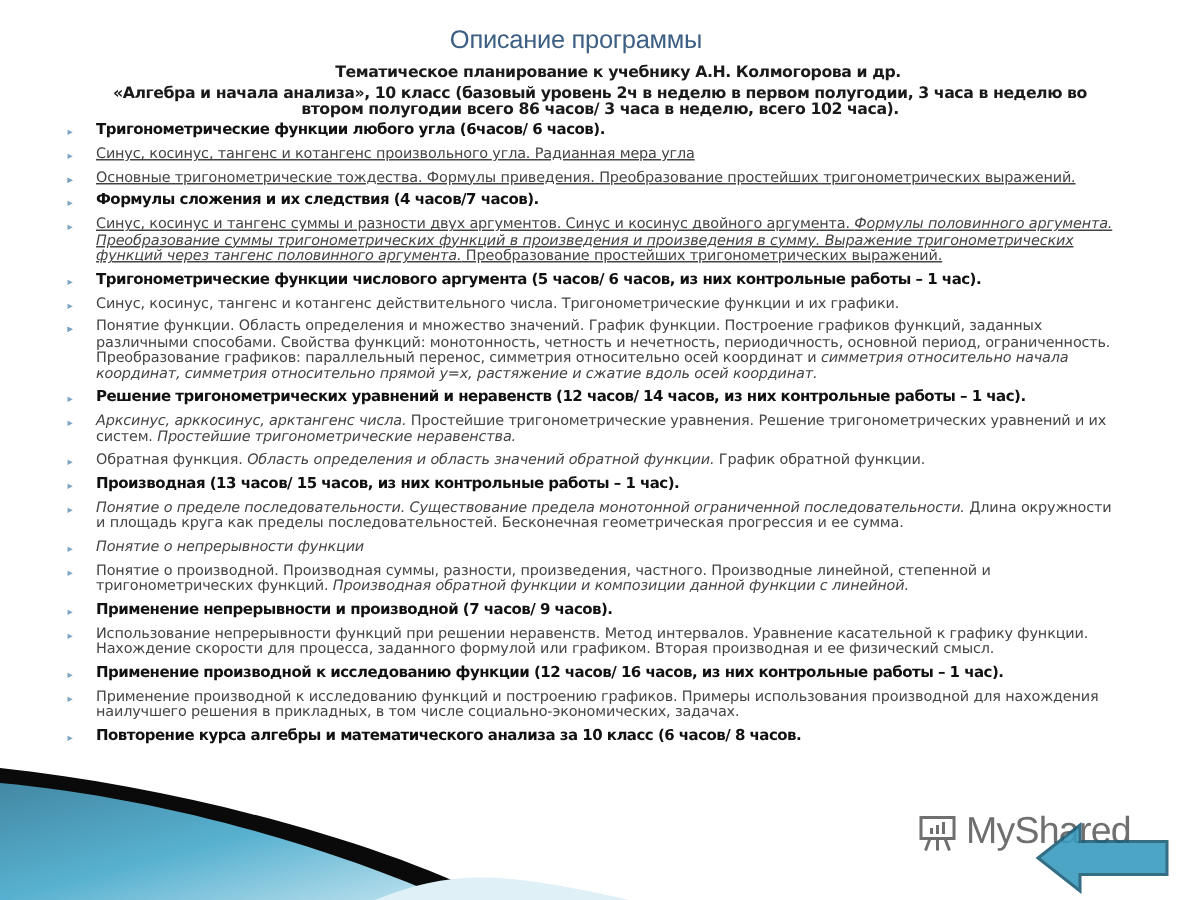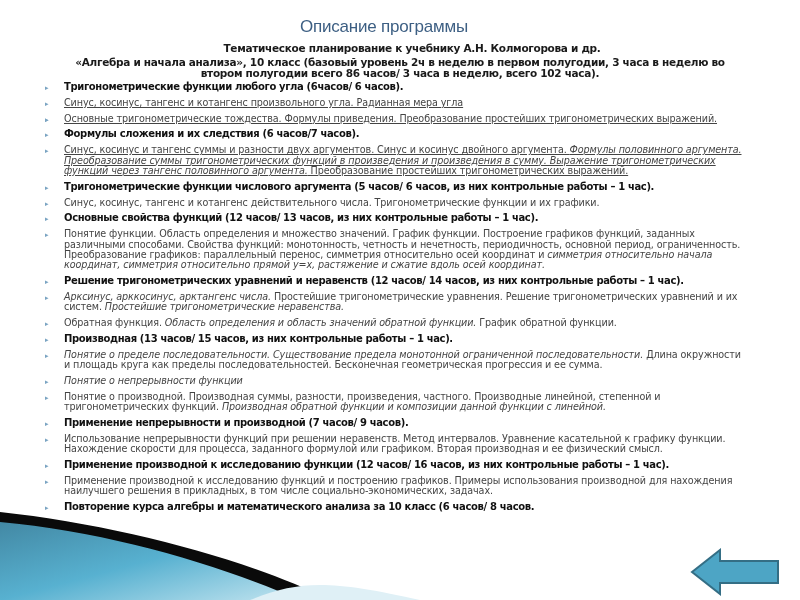--- a/index.html
+++ b/index.html
@@ -50,25 +50,25 @@
 <div class="slide">
   <div class="title">Описание программы</div>
   <div class="sub1">Тематическое планирование к учебнику А.Н. Колмогорова и др.</div>
   <div class="sub2">«Алгебра и начала анализа», 10 класс (базовый уровень 2ч в неделю в первом полугодии, 3 часа в неделю во втором полугодии всего 86 часов/ 3 часа в неделю, всего 102 часа).</div>
 
   <div class="list" id="list">
       <div class="item head"><span class="bullet">▸</span><span class="">Тригонометрические функции любого угла (6часов/ 6 часов).</span></div>
       <div class="item body"><span class="bullet">▸</span><span class="u">Синус, косинус, тангенс и котангенс произвольного угла. Радианная мера угла</span></div>
       <div class="item head"><span class="bullet">▸</span></div>
       <div class="item body"><span class="bullet">▸</span><span class="u">Основные тригонометрические тождества. Формулы приведения. Преобразование простейших тригонометрических выражений.</span></div>
-      <div class="item head"><span class="bullet">▸</span><span class="">Формулы сложения и их следствия (6 часов/7 часов).</span></div>
+      <div class="item head"><span class="bullet">▸</span><span class="">Формулы сложения и их следствия (4 часов/7 часов).</span></div>
       <div class="item body"><span class="bullet">▸</span><span class="u">Синус, косинус и тангенс суммы и разности двух аргументов. Синус и косинус двойного аргумента. </span><span class="u i">Формулы половинного аргумента. Преобразование суммы тригонометрических функций в произведения и произведения в сумму. Выражение тригонометрических функций через тангенс половинного аргумента.</span><span class="u"> Преобразование простейших тригонометрических выражений.</span></div>
       <div class="item head"><span class="bullet">▸</span><span class="">Тригонометрические функции числового аргумента (5 часов/ 6 часов, из них контрольные работы – 1 час).</span></div>
       <div class="item body"><span class="bullet">▸</span><span class="">Синус, косинус, тангенс и котангенс действительного числа. Тригонометрические функции и их графики.</span></div>
-      <div class="item head"><span class="bullet">▸</span><span class="">Основные свойства функций (12 часов/ 13 часов, из них контрольные работы – 1 час).</span></div>
+      <div class="item head"><span class="bullet">▸</span></div>
       <div class="item body"><span class="bullet">▸</span><span class="">Понятие функции. Область определения и множество значений. График функции. Построение графиков функций, заданных различными способами. Свойства функций: монотонность, четность и нечетность, периодичность, основной период, ограниченность. Преобразование графиков: параллельный перенос, симметрия относительно осей координат и </span><span class="i">симметрия относительно начала координат, симметрия относительно прямой у=х, растяжение и сжатие вдоль осей координат.</span></div>
       <div class="item head"><span class="bullet">▸</span><span class="">Решение тригонометрических уравнений и неравенств (12 часов/ 14 часов, из них контрольные работы – 1 час).</span></div>
       <div class="item body"><span class="bullet">▸</span><span class="i">Арксинус, арккосинус, арктангенс числа.</span><span class=""> Простейшие тригонометрические уравнения. Решение тригонометрических уравнений и их систем. </span><span class="i">Простейшие тригонометрические неравенства.</span></div>
       <div class="item body"><span class="bullet">▸</span><span class="">Обратная функция. </span><span class="i">Область определения и область значений обратной функции.</span><span class=""> График обратной функции.</span></div>
       <div class="item head"><span class="bullet">▸</span><span class="">Производная (13 часов/ 15 часов, из них контрольные работы – 1 час).</span></div>
       <div class="item body"><span class="bullet">▸</span><span class="i">Понятие о пределе последовательности. Существование предела монотонной ограниченной последовательности.</span><span class=""> Длина окружности и площадь круга как пределы последовательностей. Бесконечная геометрическая прогрессия и ее сумма.</span></div>
       <div class="item body"><span class="bullet">▸</span><span class="i">Понятие о непрерывности функции</span></div>
       <div class="item body"><span class="bullet">▸</span><span class="">Понятие о производной. Производная суммы, разности, произведения, частного. Производные линейной, степенной и тригонометрических функций. </span><span class="i">Производная обратной функции и композиции данной функции с линейной.</span></div>
       <div class="item head"><span class="bullet">▸</span><span class="">Применение непрерывности и производной (7 часов/ 9 часов).</span></div>
       <div class="item body"><span class="bullet">▸</span><span class="">Использование непрерывности функций при решении неравенств. Метод интервалов. Уравнение касательной к графику функции. Нахождение скорости для процесса, заданного формулой или графиком. Вторая производная и ее физический смысл.</span></div>
@@ -83,16 +83,28 @@
         <stop offset="0" stop-color="#1f6f8f"></stop>
         <stop offset="0.5" stop-color="#3aa3c8"></stop>
         <stop offset="1" stop-color="#bfe3ef"></stop>
       </linearGradient>
     </defs>
     <path d="M0,515 C90,520 220,555 320,600 L0,600 Z" fill="url(#g1)" opacity="0.85"></path>
     <path d="M0,512 C120,525 250,560 330,600 L300,600 C220,565 110,532 0,522 Z" fill="#0a0a0a"></path>
     <path d="M250,600 C300,580 330,580 420,600 Z" fill="#dff0f6"></path>
   </svg>
 
+  <div class="logo">
+    <svg class="logo-icon" viewBox="0 0 26 26">
+      <rect x="2" y="3" width="22" height="14" fill="none" stroke="#6f6f6f" stroke-width="2"></rect>
+      <rect x="8" y="10" width="2" height="4" fill="#6f6f6f"></rect>
+      <rect x="12" y="8" width="2" height="6" fill="#6f6f6f"></rect>
+      <rect x="16" y="6" width="2" height="8" fill="#6f6f6f"></rect>
+      <line x1="8" y1="17" x2="5" y2="25" stroke="#6f6f6f" stroke-width="2"></line>
+      <line x1="13" y1="17" x2="13" y2="25" stroke="#6f6f6f" stroke-width="2"></line>
+      <line x1="18" y1="17" x2="21" y2="25" stroke="#6f6f6f" stroke-width="2"></line>
+    </svg>
+    <span>MyShared</span>
+  </div>
   <svg style="position:absolute;left:690px;top:548px;width:90px;height:48px" viewBox="0 0 90 48">
     <path d="M2,24 L30,2 L30,13 L88,13 L88,35 L30,35 L30,46 Z" fill="#3a9cbf" stroke="#1f5f78" stroke-width="2" opacity="0.9"></path>
   </svg>
 </div>
 
 </body></html>

